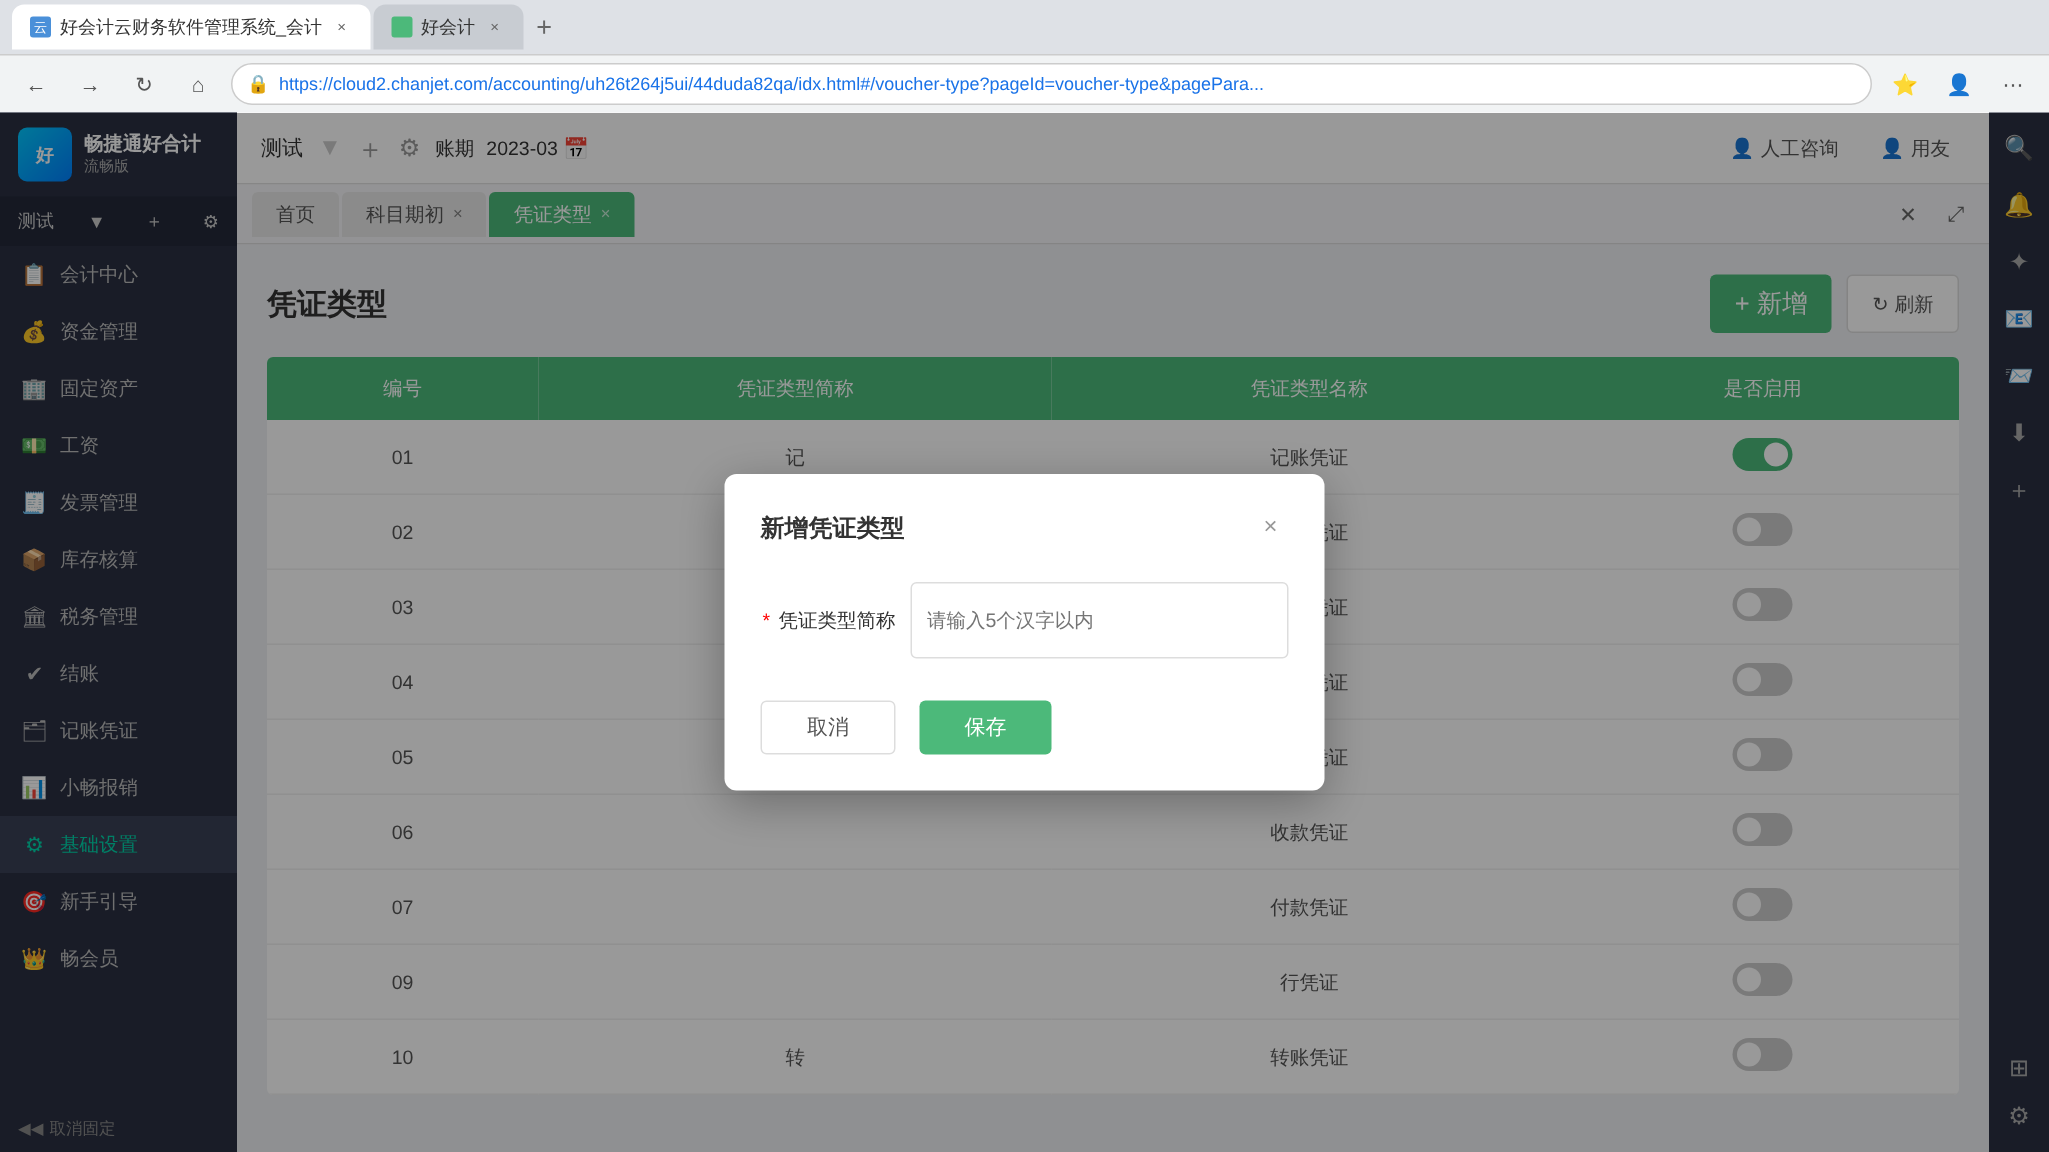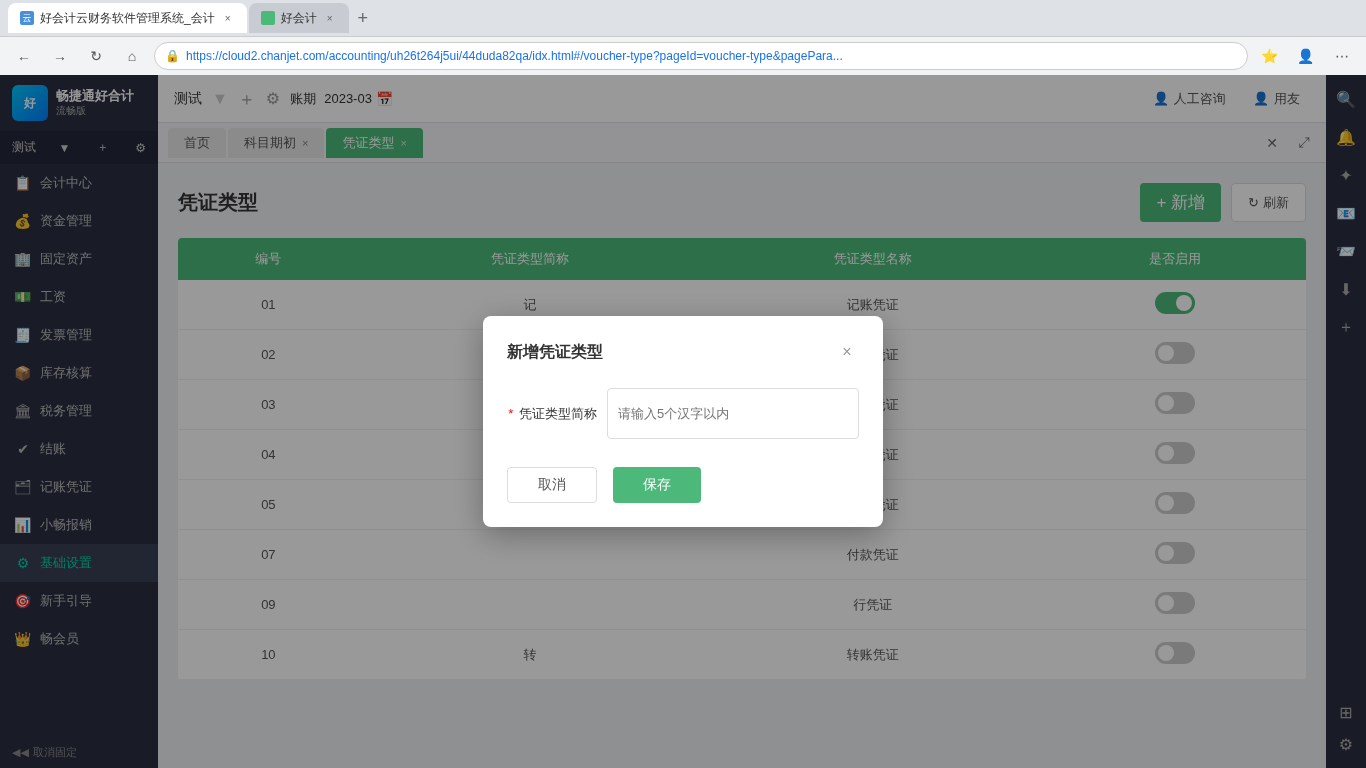--- a/index.html
+++ b/index.html
@@ -303,20 +303,28 @@
     </tr>
             <tr>
       <td>05</td>
       <td></td>
       <td>付款凭证</td>
       <td>
         <span class="toggle-off"></span>
       </td>
     </tr>
             <tr>
+      <td>06</td>
+      <td></td>
+      <td>收款凭证</td>
+      <td>
+        <span class="toggle-off"></span>
+      </td>
+    </tr>
+            <tr>
       <td>07</td>
       <td></td>
       <td>付款凭证</td>
       <td>
         <span class="toggle-off"></span>
       </td>
     </tr>
             <tr>
       <td>09</td>
       <td></td>

